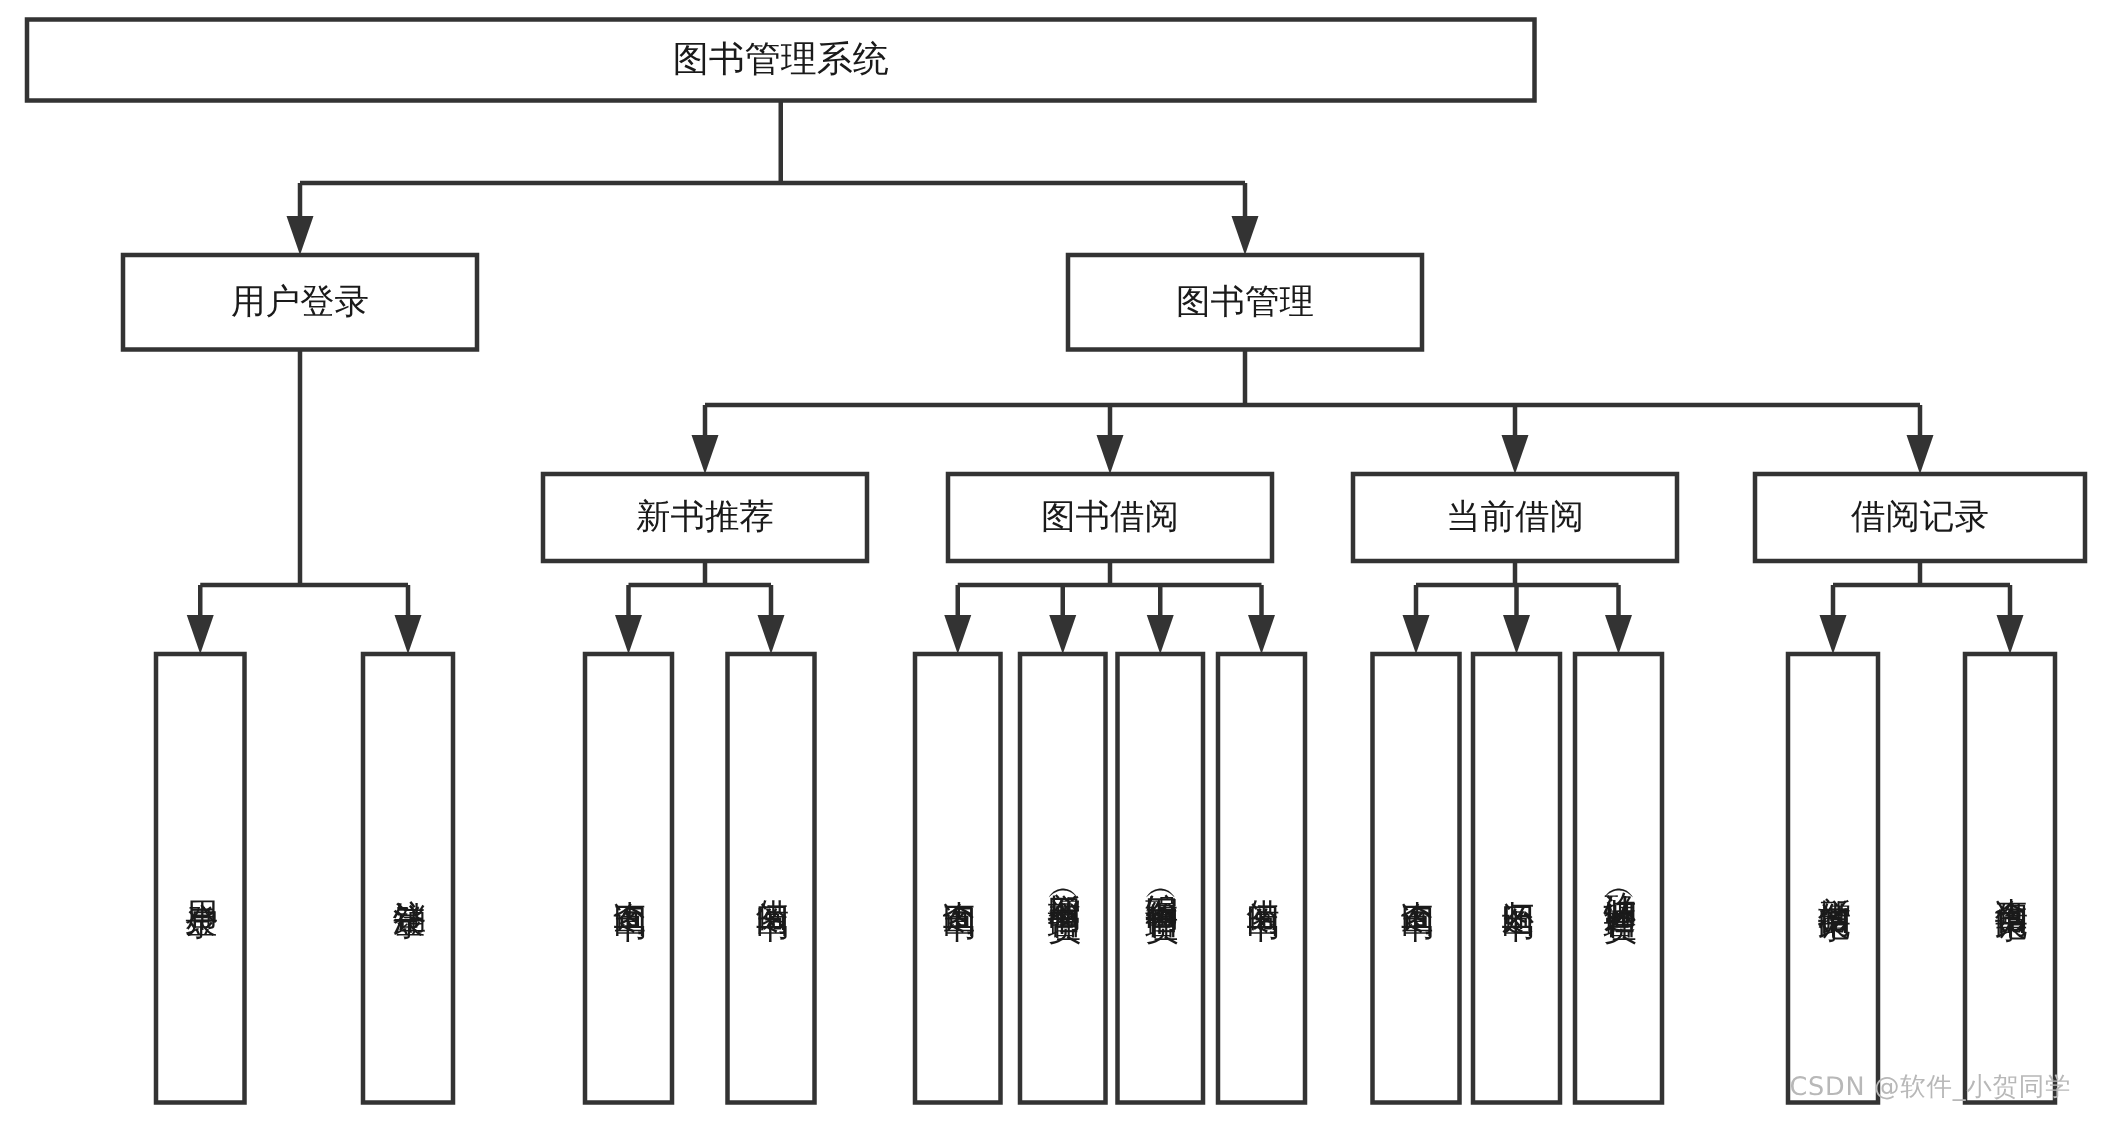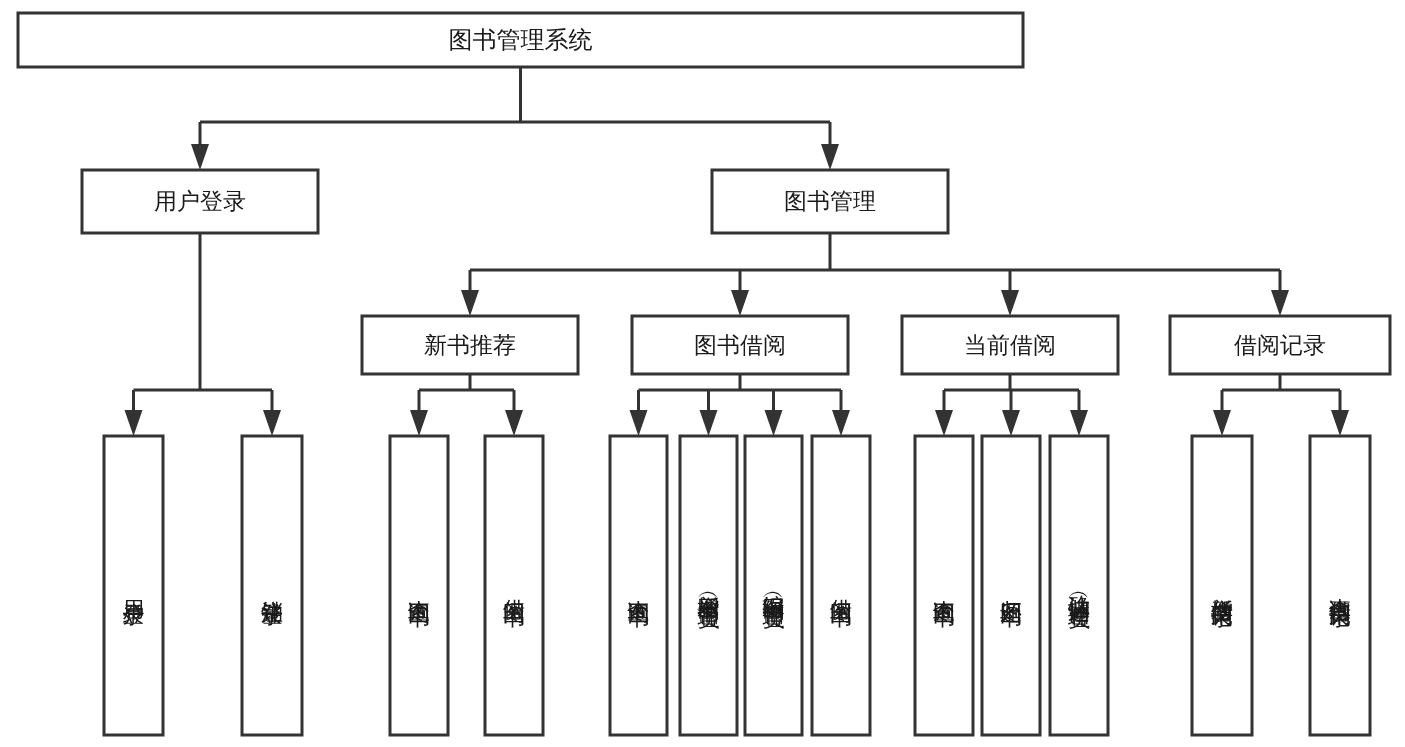--- a/index.html
+++ b/index.html
@@ -184,14 +184,15 @@
       <div class="leaf-label" style="left: 680px; top: 442px; width: 57px; height: 287px; display: flex; align-items: center; justify-content: center;">新增图书（管理员）</div>
       <div class="leaf-label" style="left: 745px; top: 442px; width: 57px; height: 287px; display: flex; align-items: center; justify-content: center;">编辑图书（管理员）</div>
       <div class="leaf-label" style="left: 812px; top: 442px; width: 58px; height: 287px; display: flex; align-items: center; justify-content: center;">借阅图书</div>
       <div class="leaf-label" style="left: 915px; top: 442px; width: 58px; height: 287px; display: flex; align-items: center; justify-content: center;">查询图书</div>
       <div class="leaf-label" style="left: 982px; top: 442px; width: 58px; height: 287px; display: flex; align-items: center; justify-content: center;">归还图书</div>
       <div class="leaf-label" style="left: 1050px; top: 442px; width: 58px; height: 287px; display: flex; align-items: center; justify-content: center;">确认归还（管理员）</div>
       <div class="leaf-label" style="left: 1192px; top: 442px; width: 60px; height: 287px; display: flex; align-items: center; justify-content: center;">新增借阅记录</div>
       <div class="leaf-label" style="left: 1310px; top: 442px; width: 60px; height: 287px; display: flex; align-items: center; justify-content: center;">查询借阅记录</div>
     </div>
 
+  <div class="watermark">CSDN @软件_小贺同学</div>
 
 </div>
 
 </body></html>

